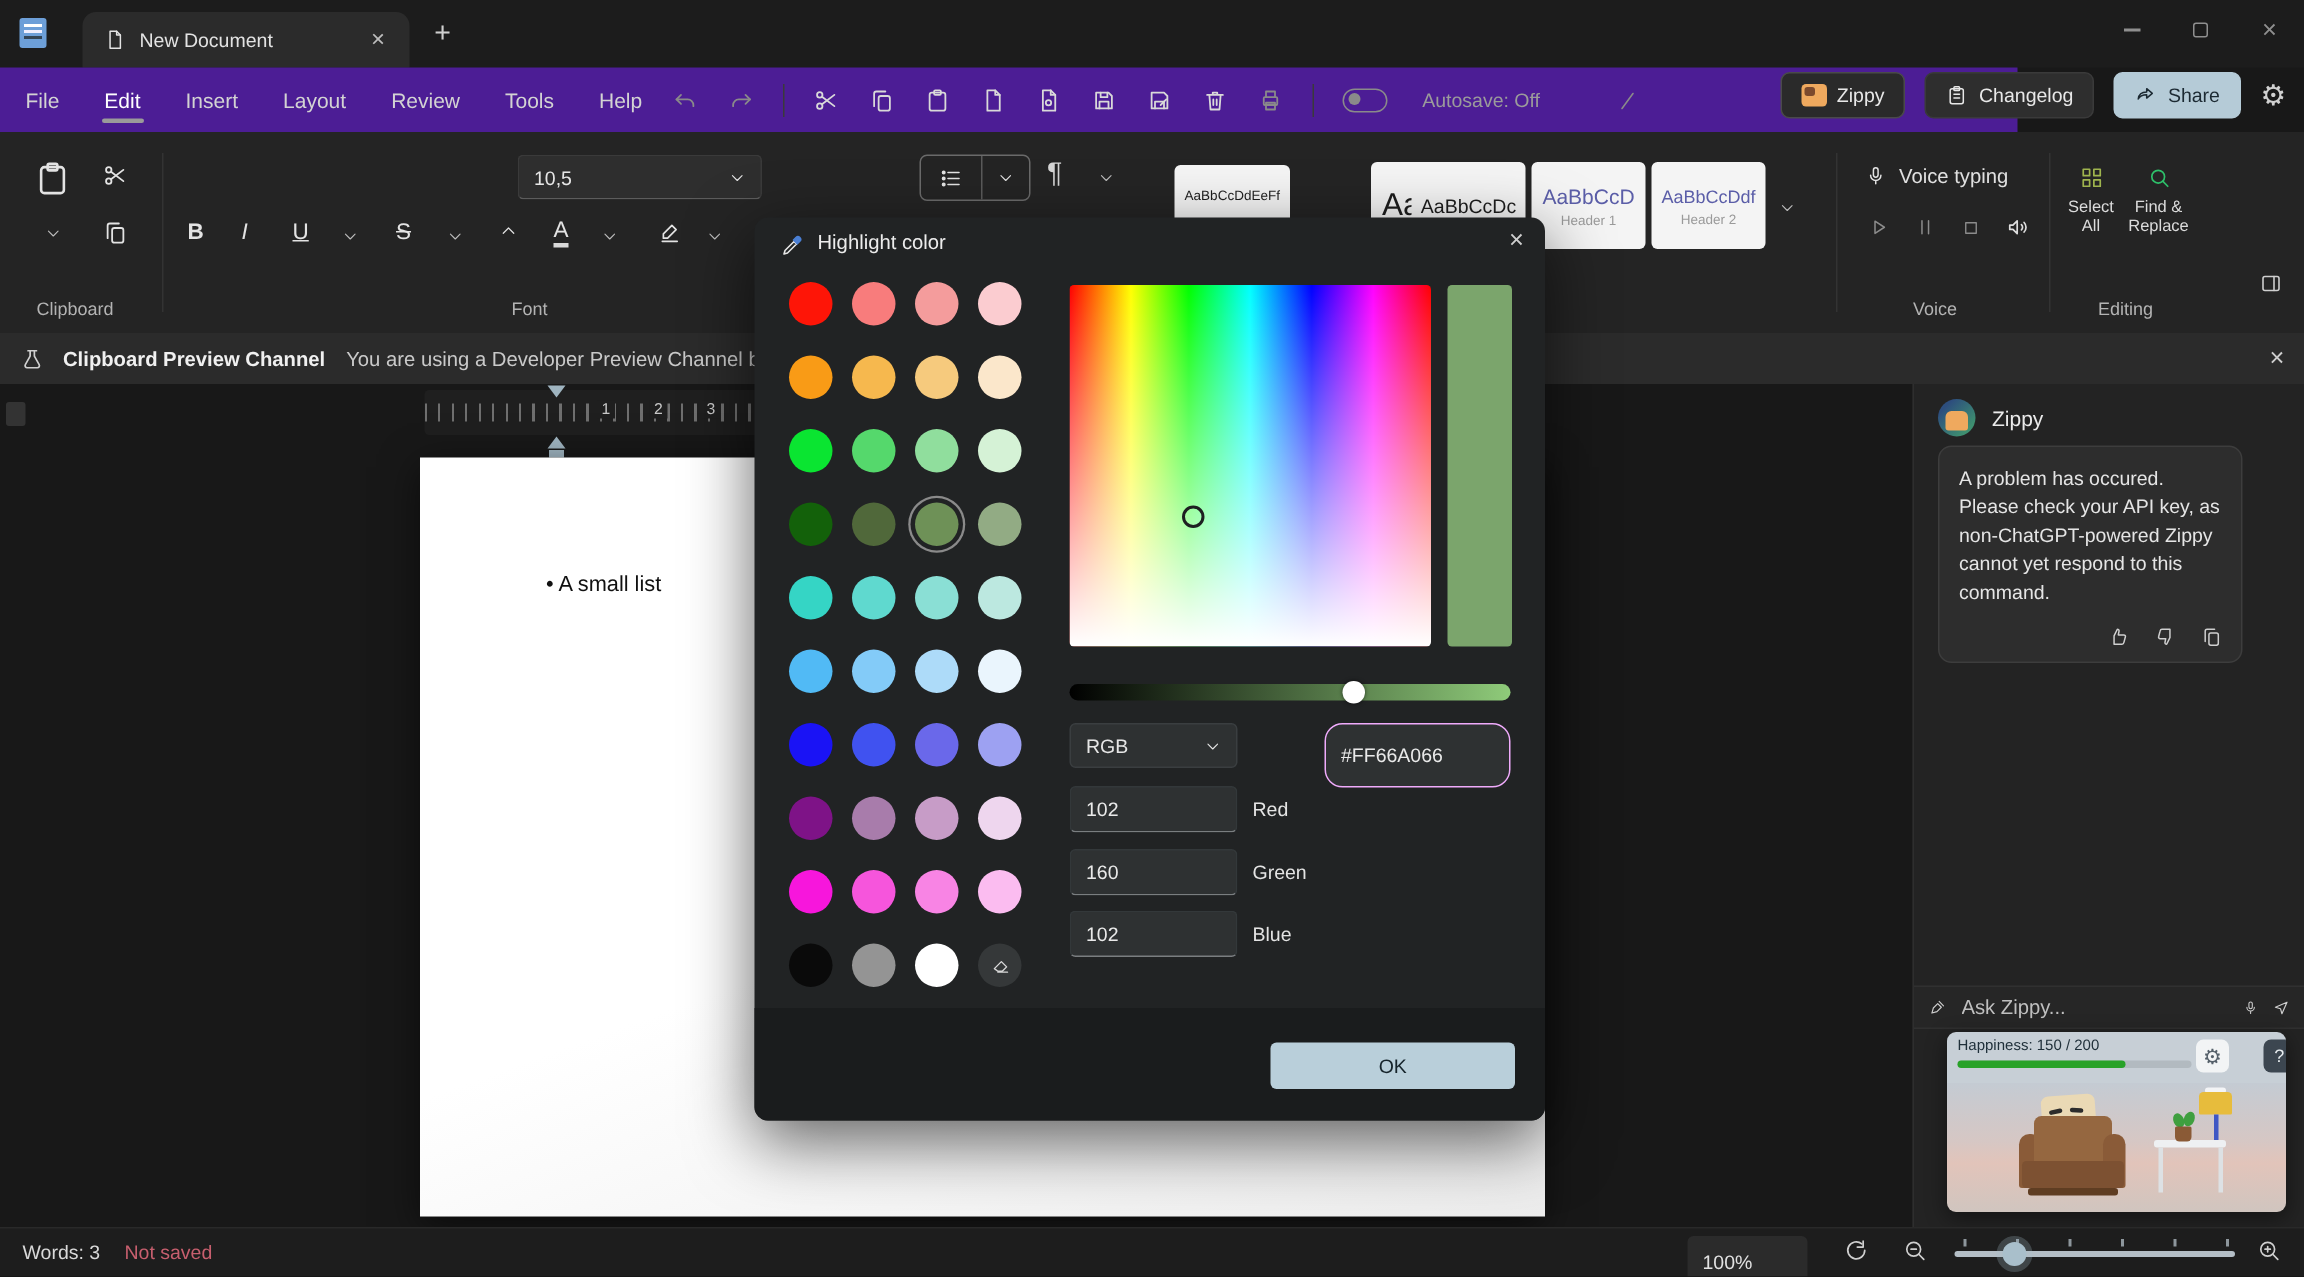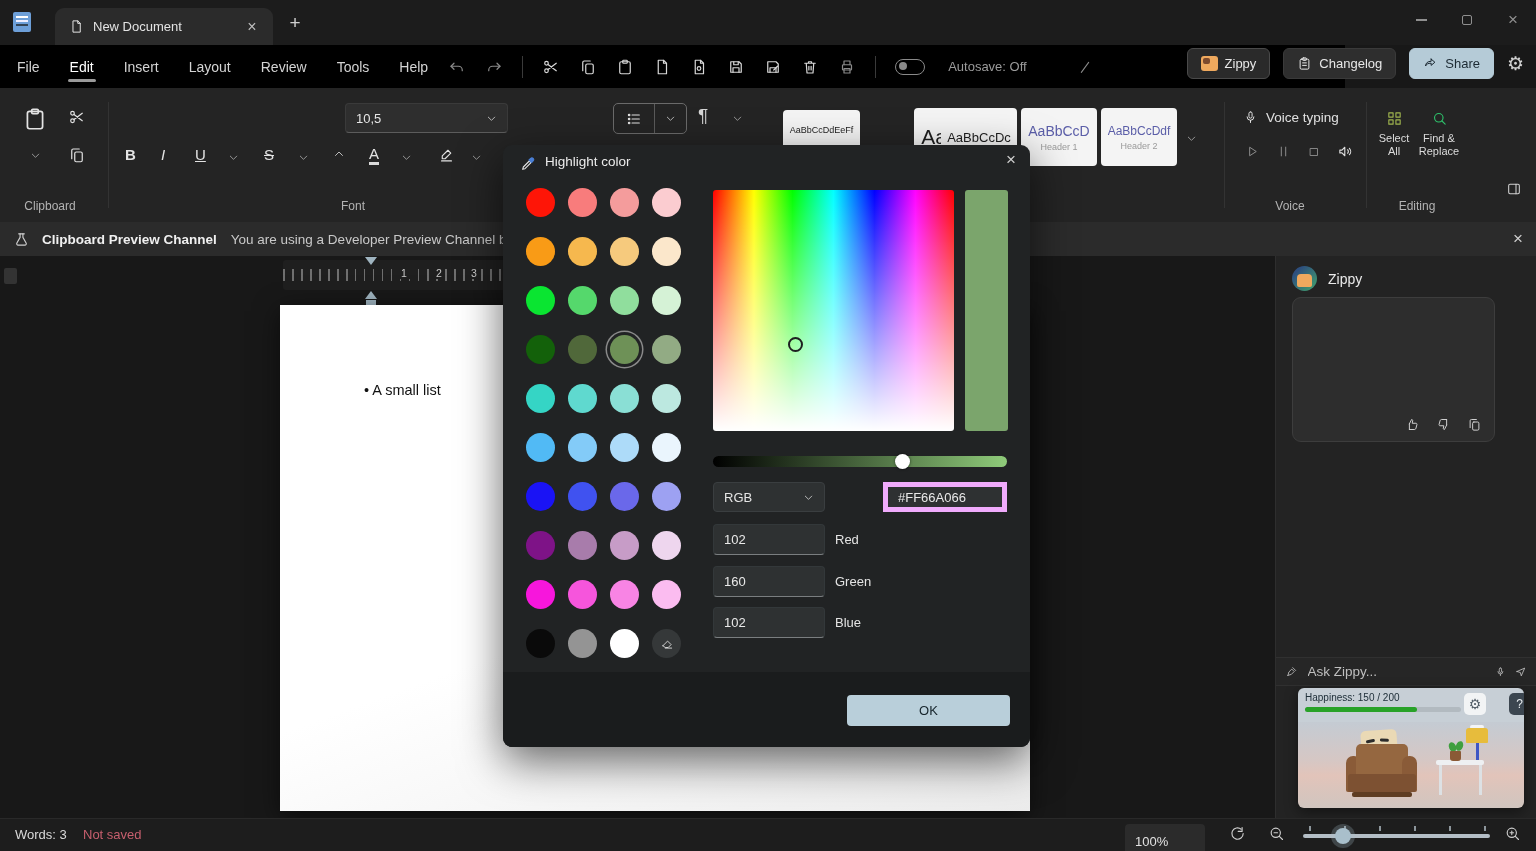--- a/index.html
+++ b/index.html
@@ -17,21 +17,21 @@
   .doc-tab .t-title { font-size:13px; margin-left:9px; flex:1; }
   .tab-close, .tab-new { color:#bdbdbd; font-size:16px; width:22px; height:22px; display:flex;
     align-items:center; justify-content:center; border-radius:4px; cursor:default; }
   .tab-new { position:absolute; left:284px; top:12px; font-size:19px; color:#cfcfcf; }
   .win-controls { position:absolute; right:0; top:0; height:40px; display:flex; }
   .win-btn { width:46px; height:40px; display:flex; align-items:center; justify-content:center; color:#8f8f8f; }
   .win-btn .sq { width:10px; height:10px; border:1.4px solid #8f8f8f; border-radius:2px; }
   .win-btn .mn { width:11px; height:1.5px; background:#8f8f8f; }
 
   
-  .menubar { position:absolute; left:0; top:45px; width:1345px; height:43px; background:#000000;
+  .menubar { position:absolute; left:0; top:45px; width:1345px; height:43px; background:#4c1d95;
     display:flex; align-items:center; }
   .menu-items { display:flex; align-items:center; padding-left:15px; gap:26px; }
   .menu-item { font-size:14px; color:#d3d3d3; position:relative; padding:4px 2px; }
   .menu-item.active { color:#fff; }
   .menu-item.active::after { content:""; position:absolute; left:0; right:0; bottom:-3px; height:3px;
     border-radius:2px; background:#9a9a9a; }
   .mb-icons { display:flex; align-items:center; margin-left:18px; gap:19px; color:#d9d9d9; }
   .mb-icons .dim { color:#8a8a8a; }
   .vdiv { width:1px; height:22px; background:#3a3a3a; }
   .toggle { width:30px; height:16px; border:1.5px solid #8a8a8a; border-radius:9px; position:relative; }
@@ -102,22 +102,22 @@
   .grad-cursor { position:absolute; left:31%; top:61%; width:15px; height:15px; border:2.2px solid #1e2021;
     border-radius:50%; }
   .vbar { position:absolute; left:462px; top:45px; width:43px; height:241px; border-radius:3px; }
   .alpha-slider { position:absolute; left:210px; top:311px; width:294px; height:11px; border-radius:6px;
     background:linear-gradient(to right,#000000,#8fcb7a); }
   .alpha-thumb { position:absolute; left:62%; top:-2.5px; width:15px; height:15px; background:#fff;
     border-radius:50%; box-shadow:0 0 3px rgba(0,0,0,.6); }
   .dlg-select { position:absolute; left:210px; top:337px; width:112px; height:30px; background:#2e3132;
     border-radius:4px; border:1px solid #3a3e40; display:flex; align-items:center; justify-content:space-between;
     padding:0 10px; font-size:13px; }
-  .hex-input { position:absolute; left:380px; top:337px; width:124px; height:30px; background:#2e3132;
-    border:5px solid #f0abfc; border-radius:0; color:#e9e9e9; font-size:13px; padding:0 10px;
+  .hex-input { position:absolute; left:380px; top:337px; width:124px; height:43px; background:#2e3132;
+    border:1px solid #f0abfc; border-radius:12px; color:#e9e9e9; font-size:13px; padding:0 10px;
     font-family:"Liberation Sans", sans-serif; }
   .chan-input { position:absolute; left:210px; width:112px; height:31px; background:#2e3132;
     border:1px solid #33383a; border-bottom:1px solid #7a7e80; border-radius:4px; color:#e9e9e9;
     font-size:13px; padding:0 10px; font-family:"Liberation Sans", sans-serif; }
   .chan-label { position:absolute; left:332px; font-size:13px; color:#e4e4e4; }
   .dlg-footer { position:absolute; left:0; bottom:0; width:527px; height:75px; background:#1a1c1d;
     border-radius:0 0 9px 9px; }
   .ok-btn { position:absolute; right:20px; top:23px; width:163px; height:31px; background:#b9cfda;
     border:none; border-radius:4px; font-size:13px; color:#16242b; font-family:"Liberation Sans", sans-serif; }
 
@@ -484,20 +484,21 @@
       </div>
     </div>
   </div>
 
   <div class="sidebar">
     <div class="zippy-head">
       <span class="zippy-avatar"></span>
       <span class="zippy-name">Zippy</span>
     </div>
     <div class="zippy-card">
+      <div class="zippy-msg">A problem has occured. Please check your API key, as non-ChatGPT-powered Zippy cannot yet respond to this command.</div>
       <div class="zippy-actions">
         <svg class="ic" width="15" height="15" viewBox="0 0 24 24">
             <path d="M7 11v9M7 11l3.5-7c1.2 0 2 .9 1.8 2l-.8 4h6c1.1 0 1.9 1 1.6 2l-1.6 6c-.2.9-1 2-2 2H7"></path>
           </svg>
         <svg class="ic" width="15" height="15" viewBox="0 0 24 24" style="transform:rotate(180deg);">
             <path d="M7 11v9M7 11l3.5-7c1.2 0 2 .9 1.8 2l-.8 4h6c1.1 0 1.9 1 1.6 2l-1.6 6c-.2.9-1 2-2 2H7"></path>
           </svg>
         <svg class="ic" width="15" height="15" viewBox="0 0 24 24">
             <rect x="9" y="8" width="10" height="13" rx="2"></rect>
             <path d="M15 4H7a2 2 0 0 0-2 2v11"></path>

